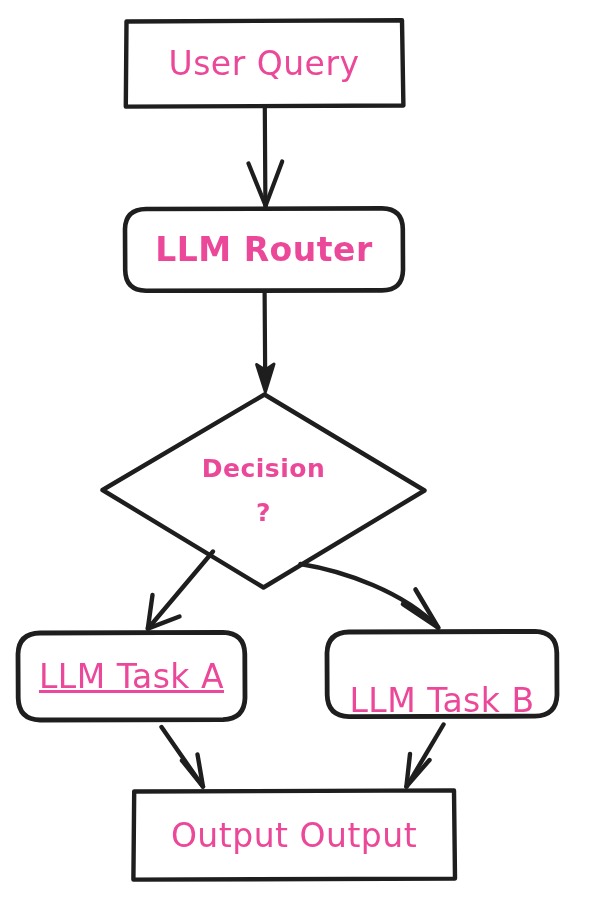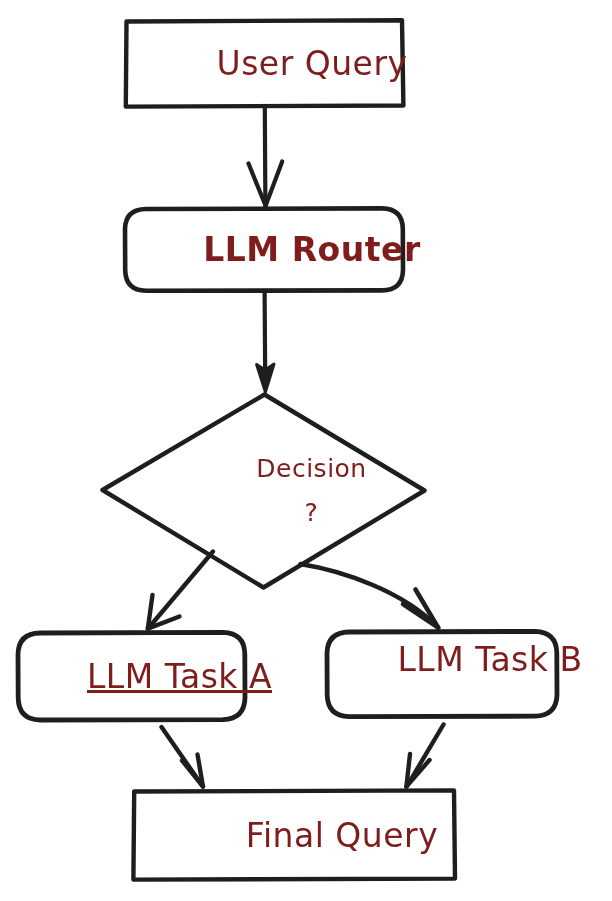--- a/index.html
+++ b/index.html
@@ -25,35 +25,35 @@
     left: 0;
     width: 612px;
     height: 901px;
   }
   .node-label {
     position: absolute;
     display: flex;
     align-items: center;
     justify-content: center;
     text-align: center;
-    color: #7f1d1d;
+    color: #ec4899;
     font-family: "DejaVu Sans", sans-serif;
     font-weight: 400;
     letter-spacing: 0.5px;
     white-space: pre;
     pointer-events: none;
-    padding-left: 48px;
   }
   .label-box {
     font-size: 33px;
   }
   .label-diamond {
     font-size: 25px;
     line-height: 1.75;
     flex-direction: column;
+    font-weight: bold;
   }
 </style>
 </head>
 <body>
 
 <div id="flow-canvas">
 
   <svg id="flow-svg" viewBox="0 0 612 901" xmlns="http://www.w3.org/2000/svg">
 
     <g fill="none" stroke="#1e1e1e" stroke-width="4.2" stroke-linecap="round" stroke-linejoin="round">
@@ -139,17 +139,17 @@
 
   <div class="node-label label-box" style="left:125px; top:208px; width:278px; height:83px;font-weight:bold;">LLM Router</div>
 
   <div class="node-label label-diamond" style="left:102px; top:394px; width:323px; height:194px;">
     <span>Decision</span>
     <span>?</span>
   </div>
 
   <div class="node-label label-box" style="left:18px; top:632px; width:227px; height:88px;text-decoration:underline;">LLM Task A</div>
 
-  <div class="node-label label-box" style="left:327px; top:617px; width:230px; height:85px;">LLM Task B</div>
+  <div class="node-label label-box" style="left:327px; top:658px; width:230px; height:85px;">LLM Task B</div>
 
-  <div class="node-label label-box" style="left:133px; top:790px; width:322px; height:90px;">Final Query</div>
+  <div class="node-label label-box" style="left:133px; top:790px; width:322px; height:90px;">Output Output</div>
 
 </div>
 
 </body></html>

